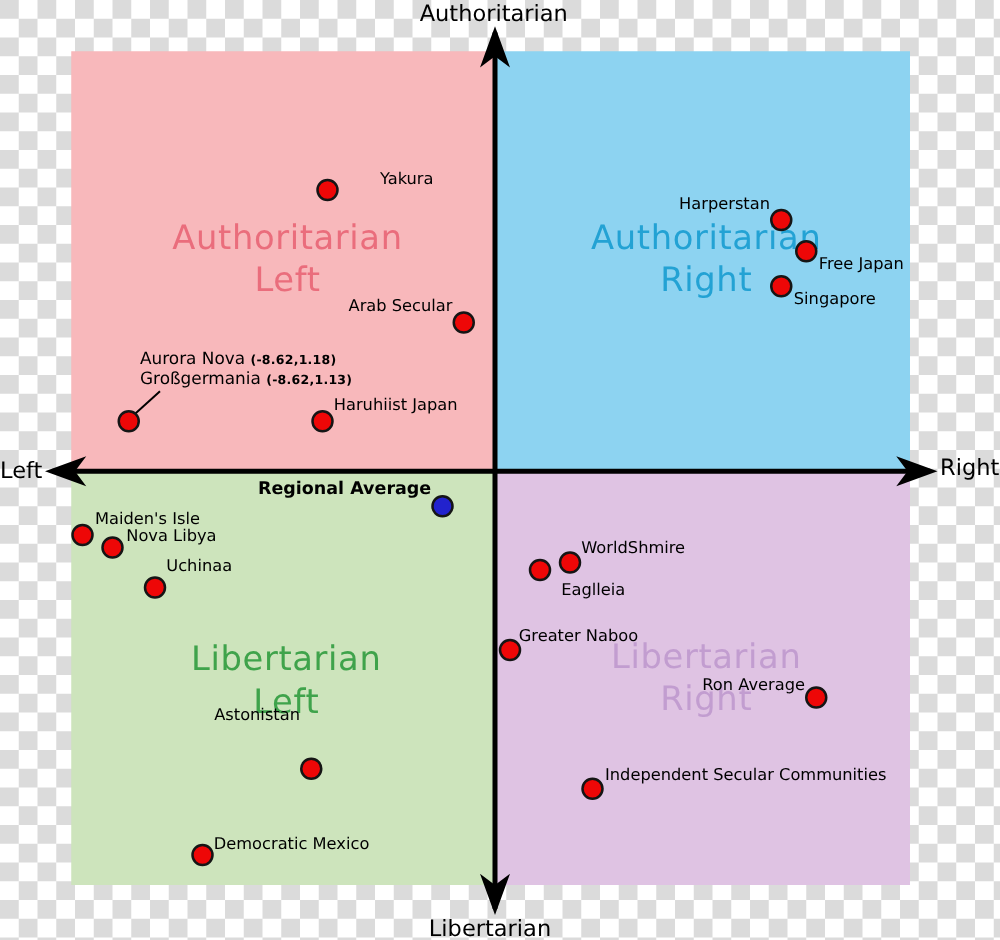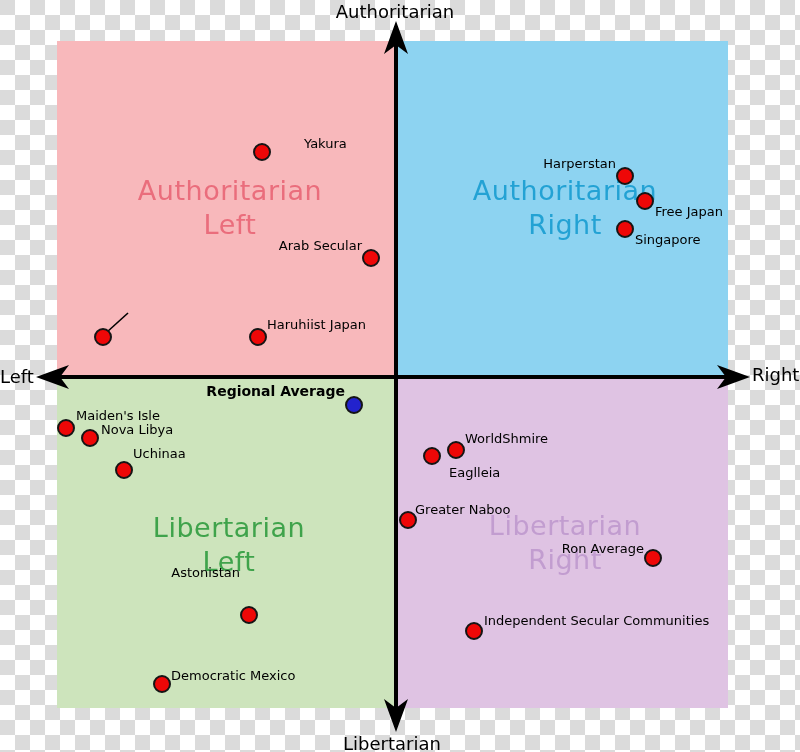--- a/index.html
+++ b/index.html
@@ -73,20 +73,24 @@
     <polygon points="36,377 69,365 60,377 69,389" fill="#000"></polygon>
     <polygon points="750,377 717,365 726,377 717,389" fill="#000"></polygon>
     <line x1="128" y1="313" x2="107" y2="332" stroke="#000" stroke-width="1.6"></line>
   </svg>
 
   <div class="axis-label ax-top">Authoritarian</div>
   <div class="axis-label ax-bottom">Libertarian</div>
   <div class="axis-label ax-left">Left</div>
   <div class="axis-label ax-right">Right</div>
 
+  <div class="callout">
+    <div><span>Aurora Nova</span> <span class="coords">(-8.62,1.18)</span></div>
+    <div><span>Großgermania</span> <span class="coords">(-8.62,1.13)</span></div>
+  </div>
 
   <div id="points">
       <div class="dot" style="left: 252.5px; top: 142.5px;"></div>
       <div class="pt-label" style="left: 272px; top: 137px; margin-left: 32px;">Yakura</div>
       <div class="dot" style="left: 615.5px; top: 166.5px;"></div>
       <div class="pt-label anchor-right" style="left: 616px; top: 157px;">Harperstan</div>
       <div class="dot" style="left: 635.5px; top: 191.5px;"></div>
       <div class="pt-label" style="left: 655px; top: 205px;">Free Japan</div>
       <div class="dot" style="left: 615.5px; top: 219.5px;"></div>
       <div class="pt-label" style="left: 635px; top: 233px;">Singapore</div>

